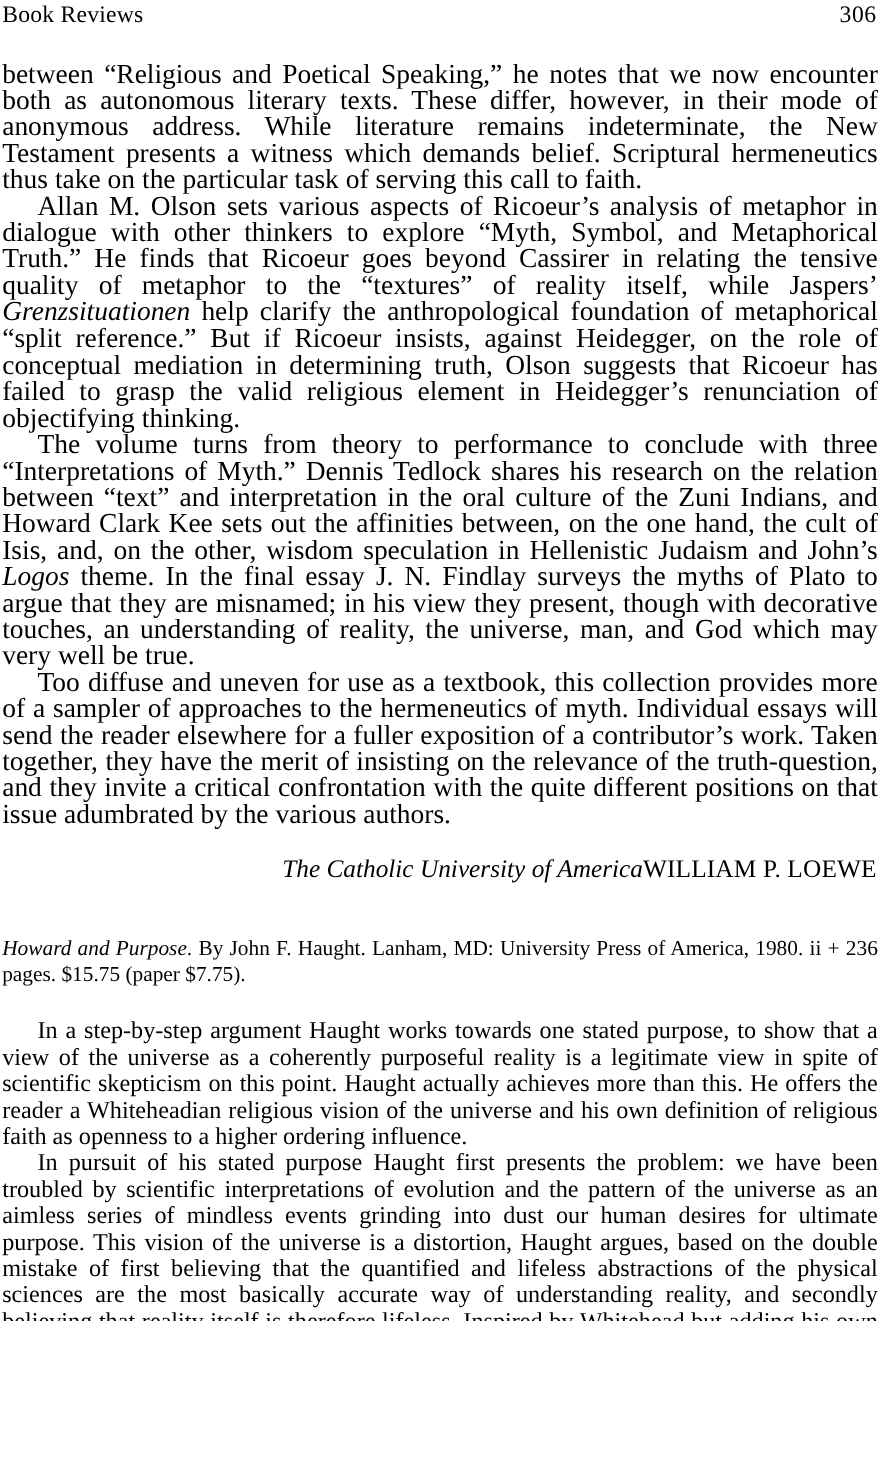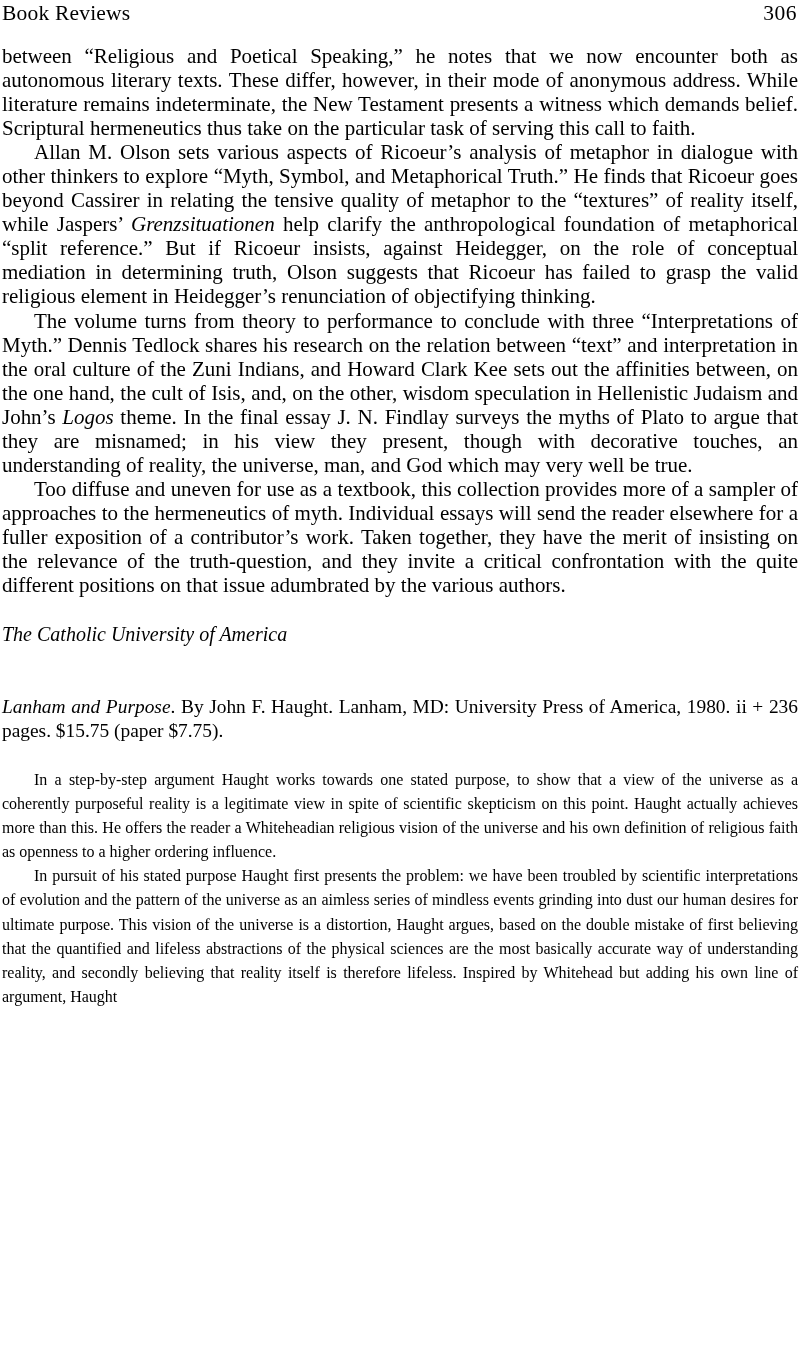--- a/index.html
+++ b/index.html
@@ -35,22 +35,22 @@
   .runhead .rh-title {
     white-space: nowrap;
   }
   .runhead .rh-folio {
     white-space: nowrap;
     letter-spacing: 0.5px;
   }
 
   
   .body {
-    margin-top: 18px;
-    font-size: 21px;
+    margin-top: 30px;
+    font-size: 25px;
     line-height: 24.05px;
     text-align: justify;
     text-justify: inter-word;
     letter-spacing: -0.02px;
     word-spacing: 0.1px;
   }
   .body p {
     margin: 0;
     text-indent: 32px;
     text-align: justify;
@@ -60,22 +60,22 @@
   }
   .body p i,
   .body p em {
     font-style: italic;
   }
 
   
   .signature {
     display: flex;
     align-items: baseline;
-    justify-content: space-between;
-    font-size: 20px;
+    justify-content: flex-end;
+    font-size: 23px;
     line-height: 24.05px;
     margin-top: 25px;
   }
   .signature .affiliation {
     font-style: italic;
     white-space: nowrap;
   }
   .signature .reviewer {
     white-space: nowrap;
     letter-spacing: 0.15px;
@@ -89,21 +89,21 @@
     line-height: 24.05px;
     text-align: justify;
   }
   .citation .work-title {
     font-style: italic;
   }
 
   
   .review-body {
     margin-top: 25px;
-    font-size: 16px;
+    font-size: 22px;
     line-height: 24.05px;
     text-align: justify;
   }
   .review-body p {
     margin: 0;
     text-indent: 32px;
     text-align: justify;
   }
 </style>
 </head>
@@ -122,22 +122,23 @@
 
     <p><span>Allan M. Olson sets various aspects of Ricoeur’s analysis of metaphor in dialogue with other thinkers to explore “Myth, Symbol, and Metaphorical Truth.” He finds that Ricoeur goes beyond Cassirer in relating the tensive quality of metaphor to the “textures” of reality itself, while Jaspers’ </span><i>Grenzsituationen</i><span> help clarify the anthropological foundation of metaphorical “split reference.” But if Ricoeur insists, against Heidegger, on the role of conceptual mediation in determining truth, Olson suggests that Ricoeur has failed to grasp the valid religious element in Heidegger’s renunciation of objectifying thinking.</span></p>
 
     <p><span>The volume turns from theory to performance to conclude with three “Interpretations of Myth.” Dennis Tedlock shares his research on the relation between “text” and interpretation in the oral culture of the Zuni Indians, and Howard Clark Kee sets out the affinities between, on the one hand, the cult of Isis, and, on the other, wisdom speculation in Hellenistic Judaism and John’s </span><i>Logos</i><span> theme. In the final essay J. N. Findlay surveys the myths of Plato to argue that they are misnamed; in his view they present, though with decorative touches, an understanding of reality, the universe, man, and God which may very well be true.</span></p>
 
     <p>Too diffuse and uneven for use as a textbook, this collection provides more of a sampler of approaches to the hermeneutics of myth. Individual essays will send the reader elsewhere for a fuller exposition of a contributor’s work. Taken together, they have the merit of insisting on the relevance of the truth-question, and they invite a critical confrontation with the quite different positions on that issue adumbrated by the various authors.</p>
   </div>
 
   <div class="signature">
     <span class="affiliation">The Catholic University of America</span>
+    <span class="reviewer">WILLIAM P. LOEWE</span>
   </div>
 
-  <div class="citation"><span class="work-title">Lanham and Purpose</span><span>. By John F. Haught. Lanham, MD: University Press of America, 1980. ii + 236 pages. $15.75 (paper $7.75).</span></div>
+  <div class="citation"><span class="work-title">Howard and Purpose</span><span>. By John F. Haught. Lanham, MD: University Press of America, 1980. ii + 236 pages. $15.75 (paper $7.75).</span></div>
 
   <div class="review-body">
     <p>In a step-by-step argument Haught works towards one stated purpose, to show that a view of the universe as a coherently purposeful reality is a legitimate view in spite of scientific skepticism on this point. Haught actually achieves more than this. He offers the reader a Whiteheadian religious vision of the universe and his own definition of religious faith as openness to a higher ordering influence.</p>
     <p>In pursuit of his stated purpose Haught first presents the problem: we have been troubled by scientific interpretations of evolution and the pattern of the universe as an aimless series of mindless events grinding into dust our human desires for ultimate purpose. This vision of the universe is a distortion, Haught argues, based on the double mistake of first believing that the quantified and lifeless abstractions of the physical sciences are the most basically accurate way of understanding reality, and secondly believing that reality itself is therefore lifeless. Inspired by Whitehead but adding his own line of argument, Haught</p>
   </div>
 
 </div>
 
 </body></html>

